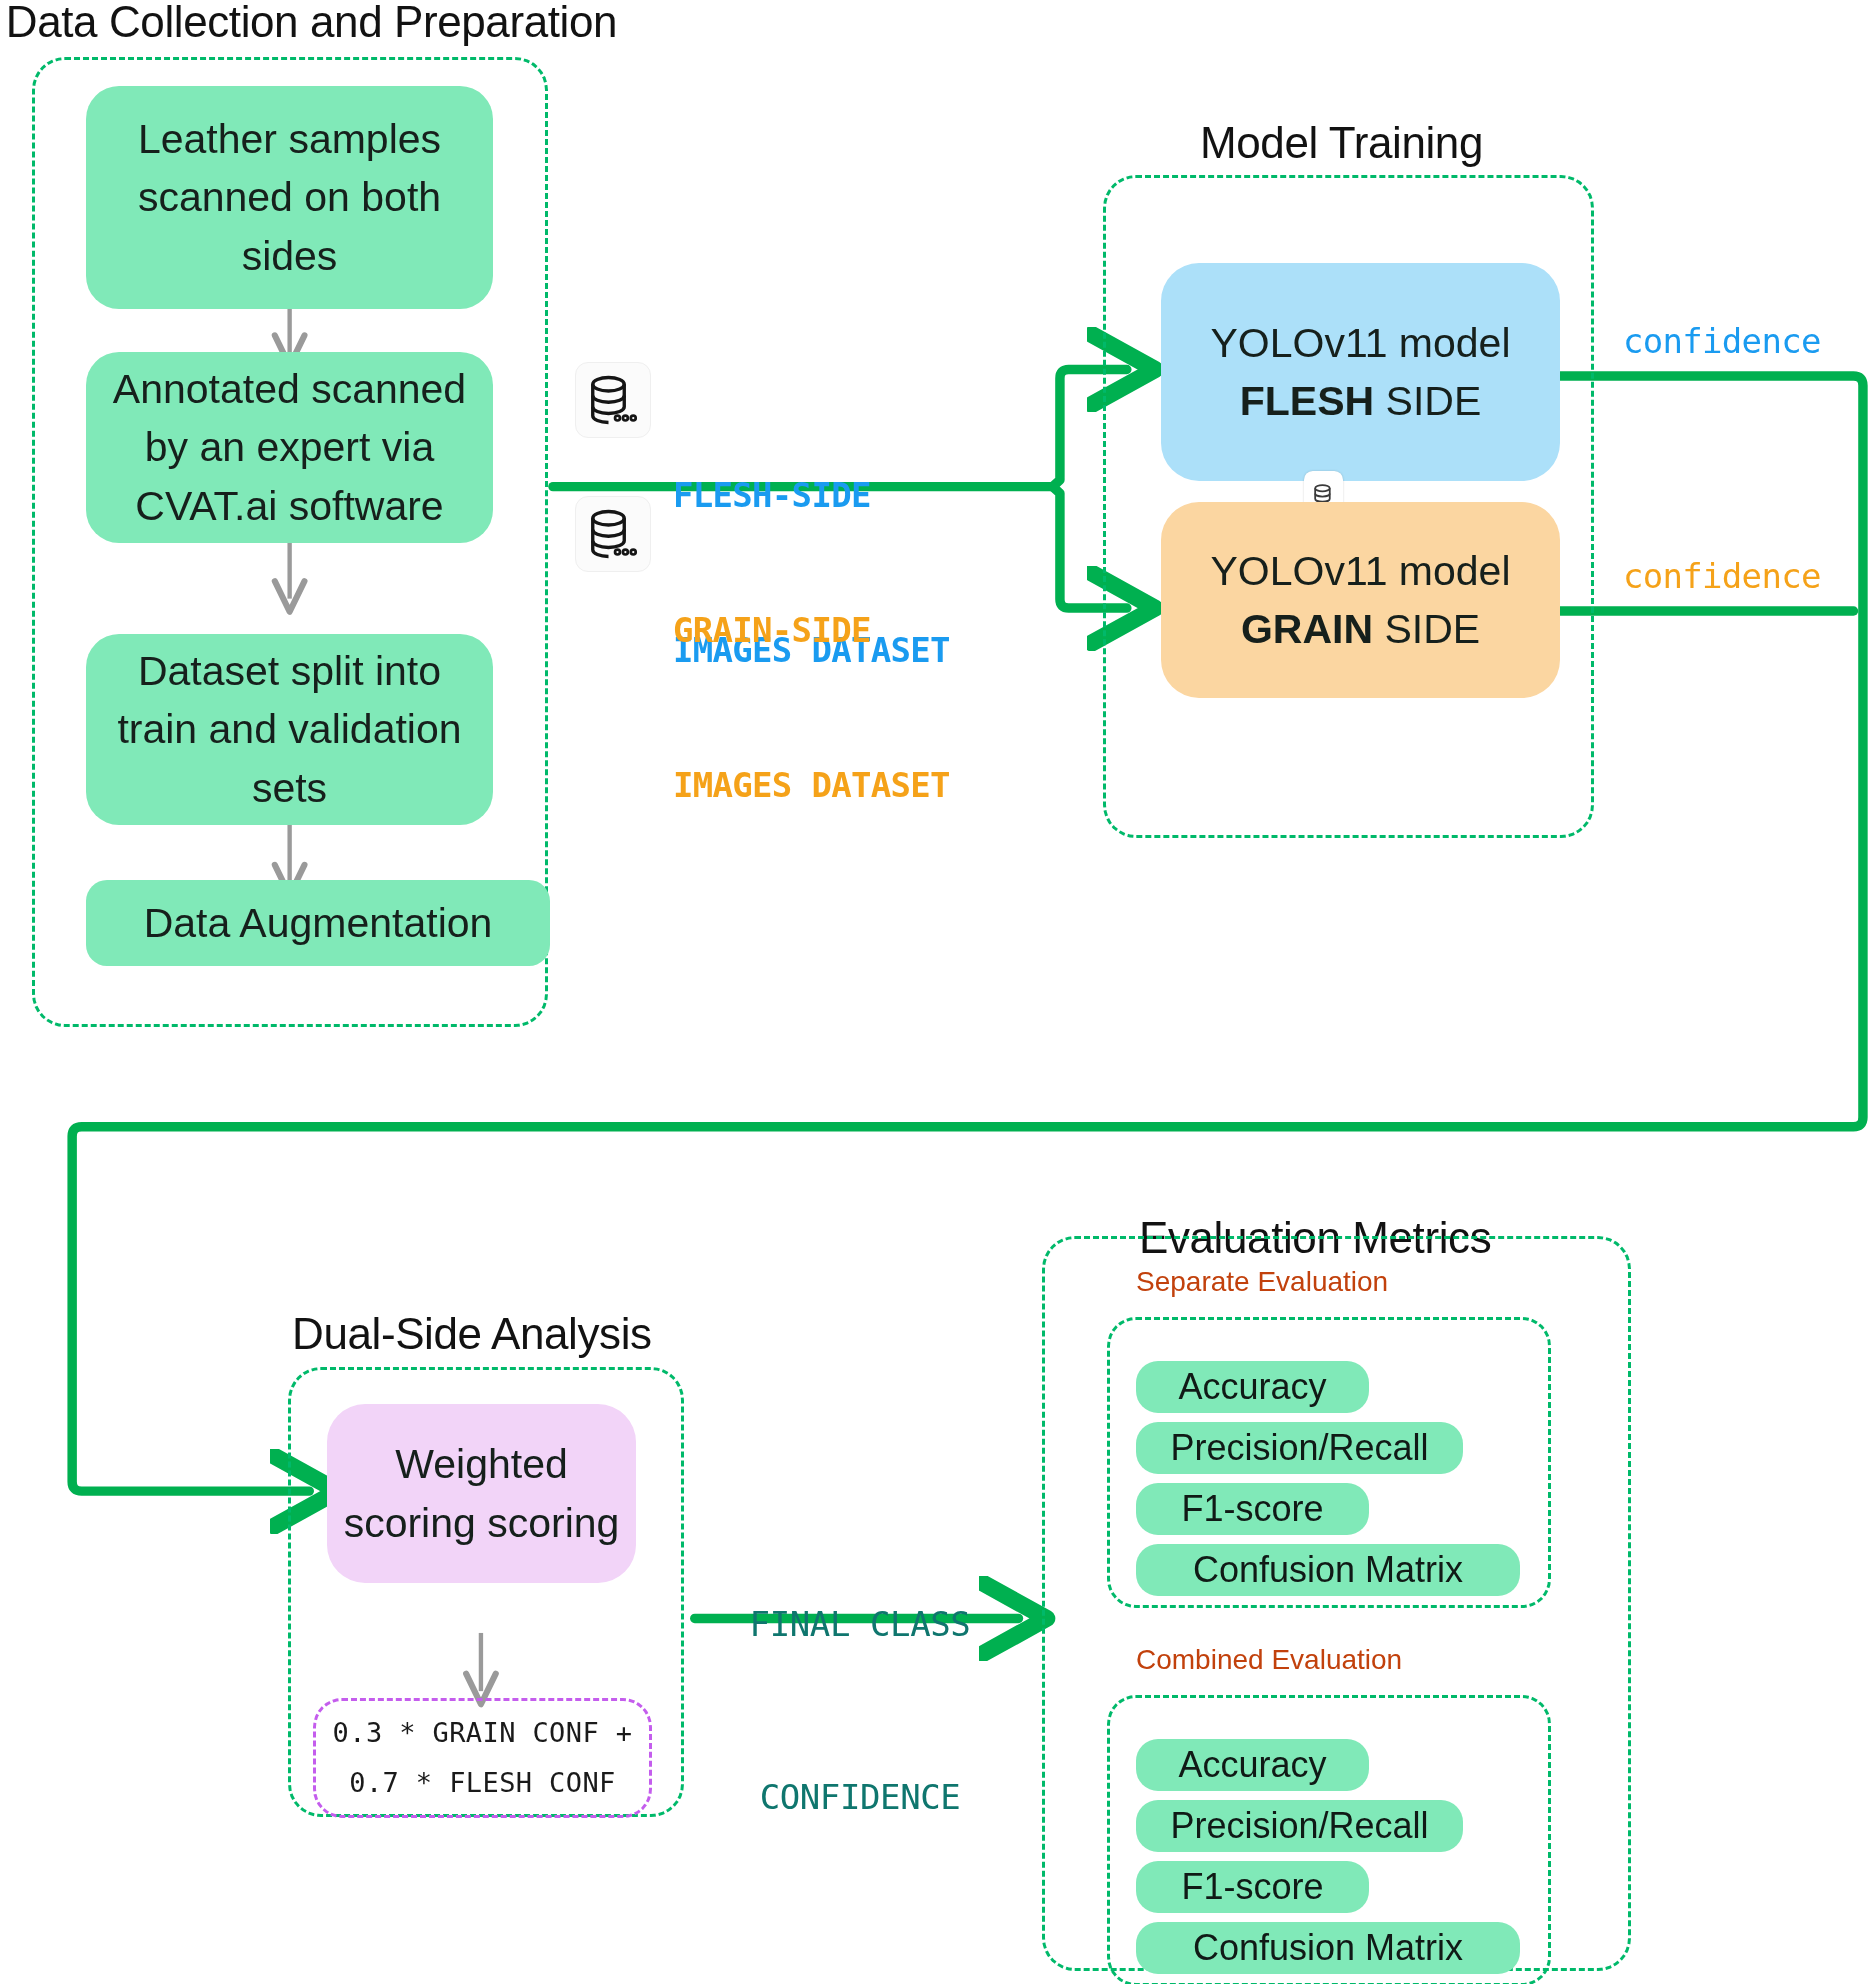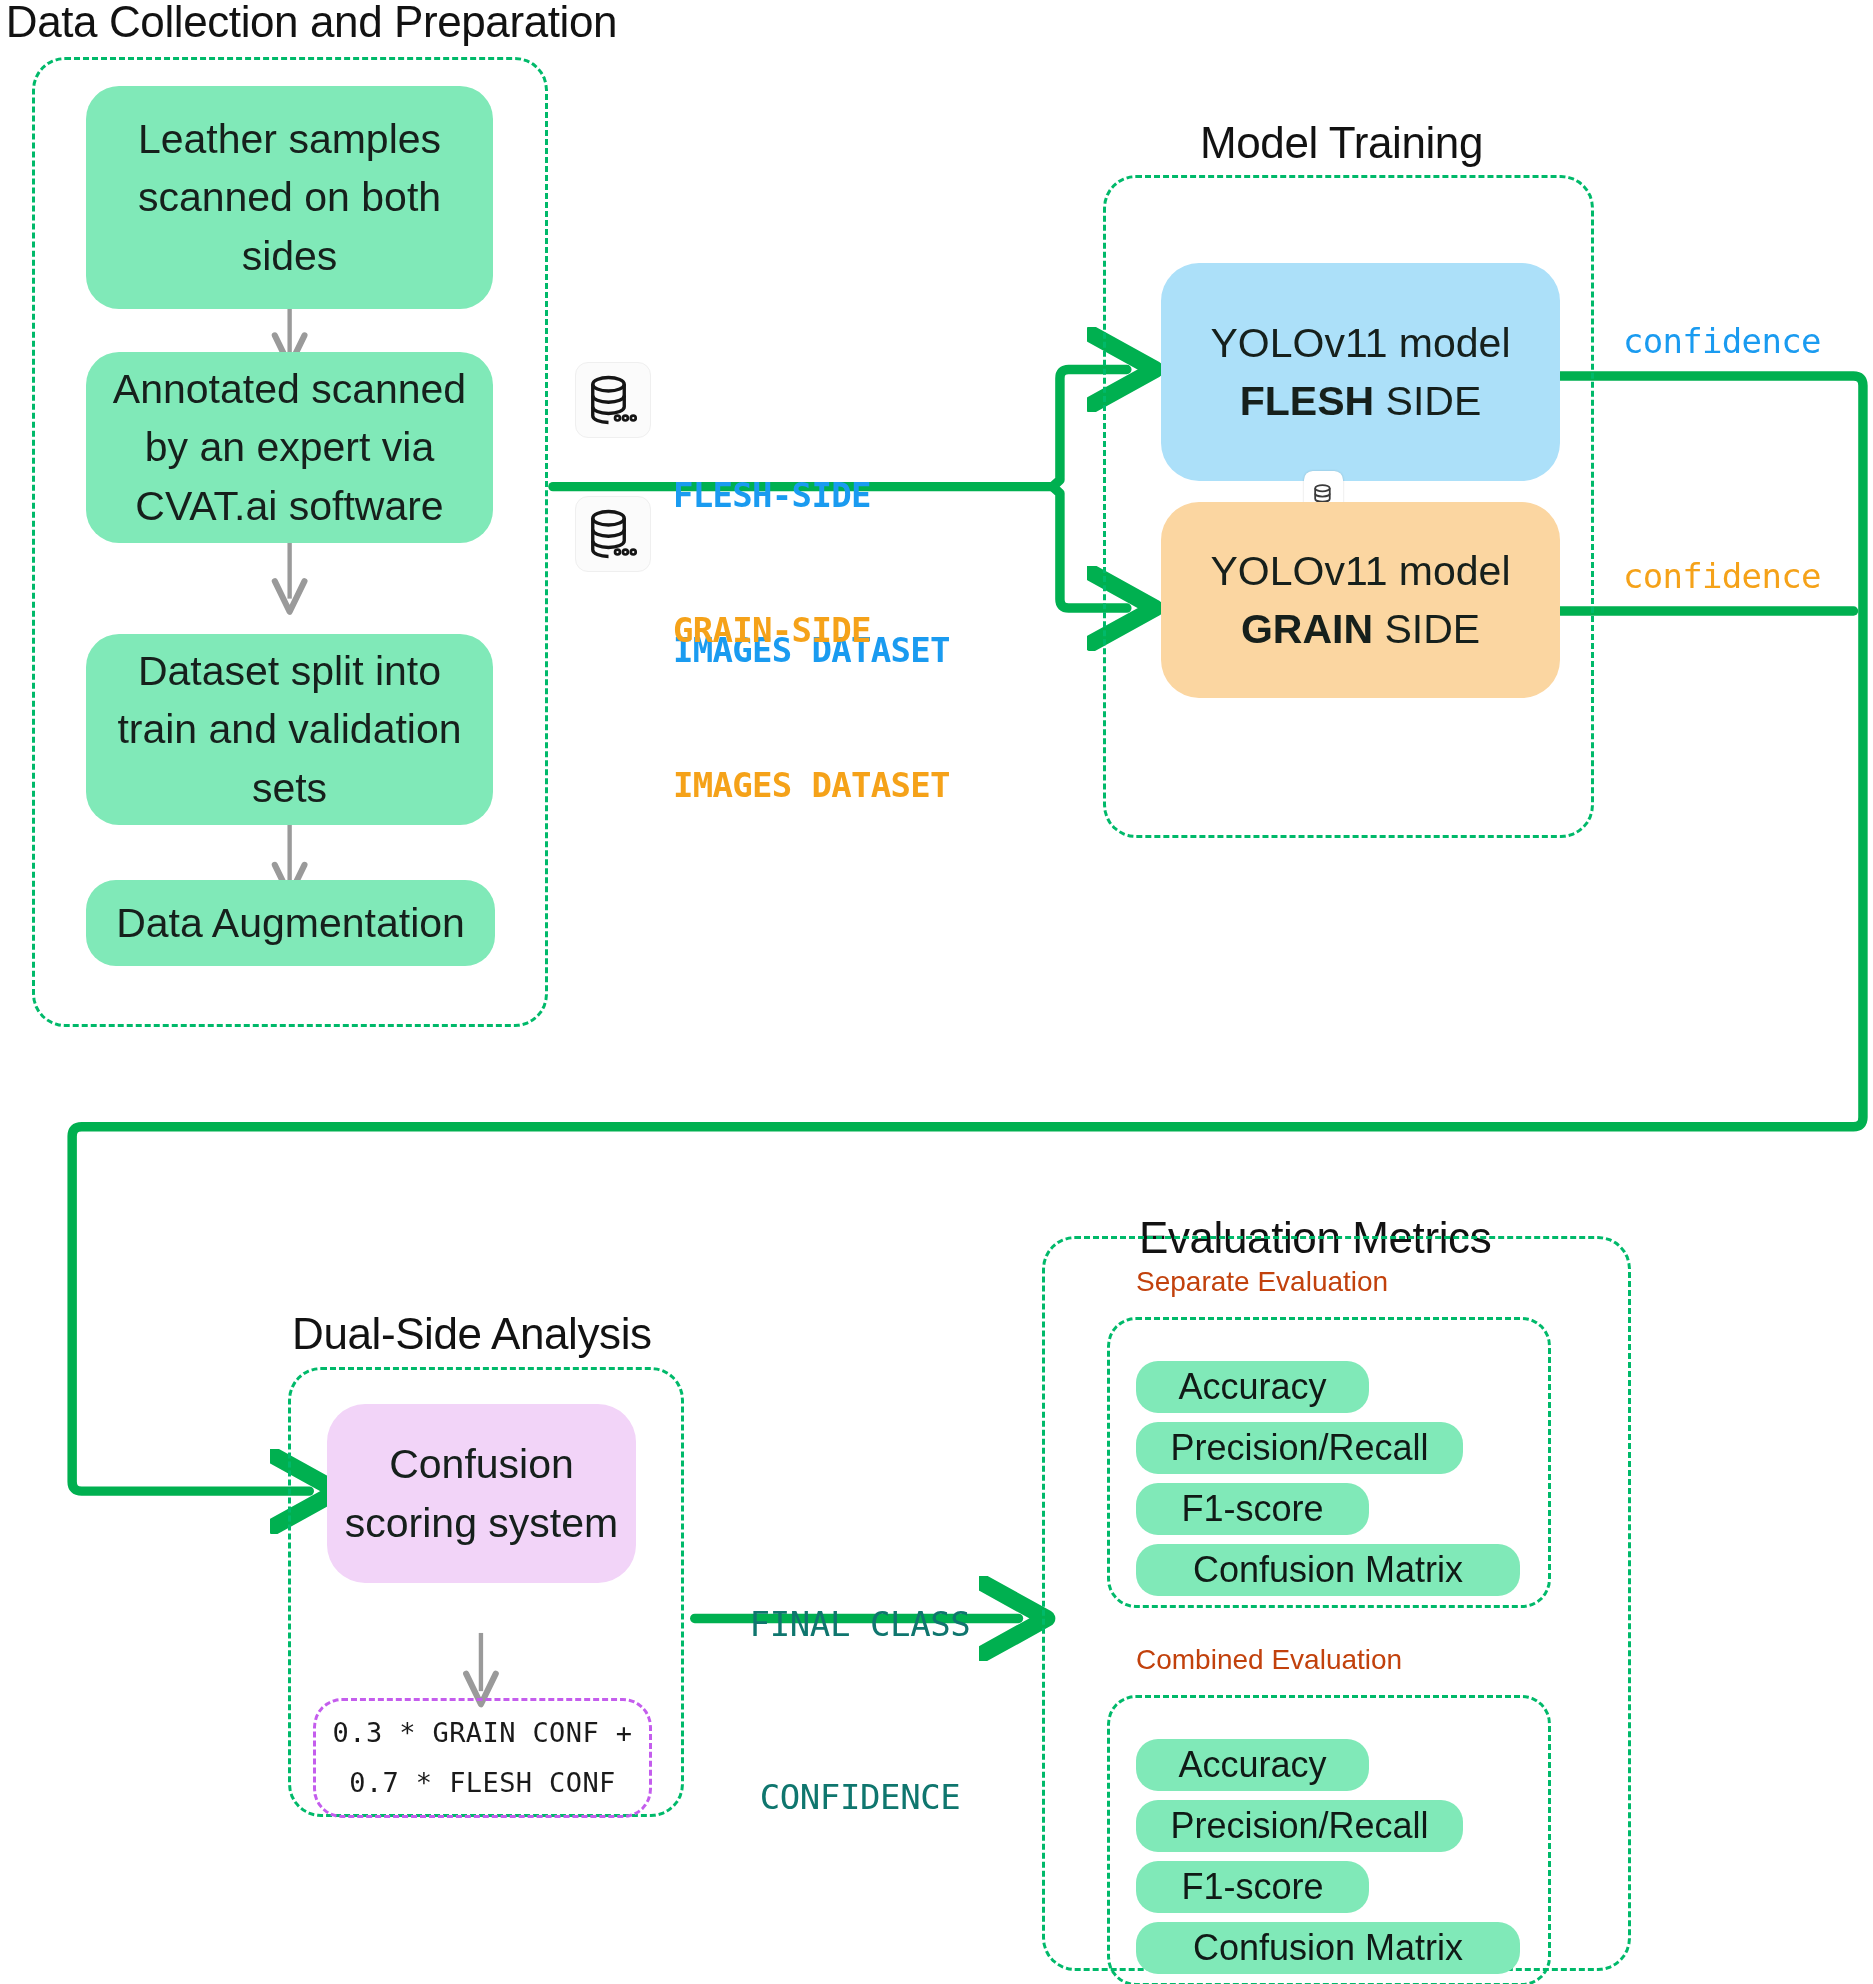--- a/index.html
+++ b/index.html
@@ -195,21 +195,21 @@
   </div>
 
   <div class="node green" style="left:86px;top:352px;width:407px;height:191px;">
     <span class="inner">Annotated scanned by an expert via CVAT.ai software</span>
   </div>
 
   <div class="node green" style="left:86px;top:634px;width:407px;height:191px;">
     <span class="inner">Dataset split into train and validation sets</span>
   </div>
 
-  <div class="node green" style="left:86px;top:880px;width:409px;height:86px;border-radius:30px;">
+  <div class="node green" style="left:86px;top:880px;width:464px;height:86px;border-radius:21px;">
     <span class="inner">Data Augmentation</span>
   </div>
 
   <div class="ds-tile" style="left:575px;top:362px;">
     <svg width="54" height="54" viewBox="0 0 24 24">
       <ellipse cx="10" cy="5" rx="7" ry="3" fill="none" stroke="#151515" stroke-width="1.5"></ellipse>
       <path d="M3,5 L3,10 C3,11.7 6.1,13 10,13 C13.9,13 17,11.7 17,10 L17,5" fill="none" stroke="#151515" stroke-width="1.5"></path>
       <path d="M3,10 L3,15 C3,16.7 6.1,18 10,18 C13.9,18 17,16.7 17,15 L17,10" fill="none" stroke="#151515" stroke-width="1.5"></path>
       <path d="M3,15 L3,19 C3,20.7 6.1,22 10,22" fill="none" stroke="#151515" stroke-width="1.5"></path>
       <circle cx="14" cy="20" r="1.1" fill="none" stroke="#151515" stroke-width="1.2"></circle>
@@ -266,21 +266,21 @@
     </span>
   </div>
 
   <div class="conf-label flesh" style="left:1623px;top:321px;">confidence</div>
   <div class="conf-label grain" style="left:1623px;top:556px;">confidence</div>
 
   <div class="group-title" style="left:292px;top:1309px;">Dual-Side Analysis</div>
   <div class="group" style="left:288px;top:1367px;width:396px;height:450px;"></div>
 
   <div class="node purple" style="left:327px;top:1404px;width:309px;height:179px;">
-    <span class="inner">Confusion scoring system</span>
+    <span class="inner">Weighted scoring scoring</span>
   </div>
 
   <div class="formula" style="left:313px;top:1698px;width:339px;height:120px;">
     <div>0.3 * GRAIN CONF +</div>
     <div>0.7 * FLESH CONF</div>
   </div>
 
   <div class="edge-label" style="left:729px;top:1480px;width:262px;">
     <div>FINAL CLASS</div>
     <div>CONFIDENCE</div>

